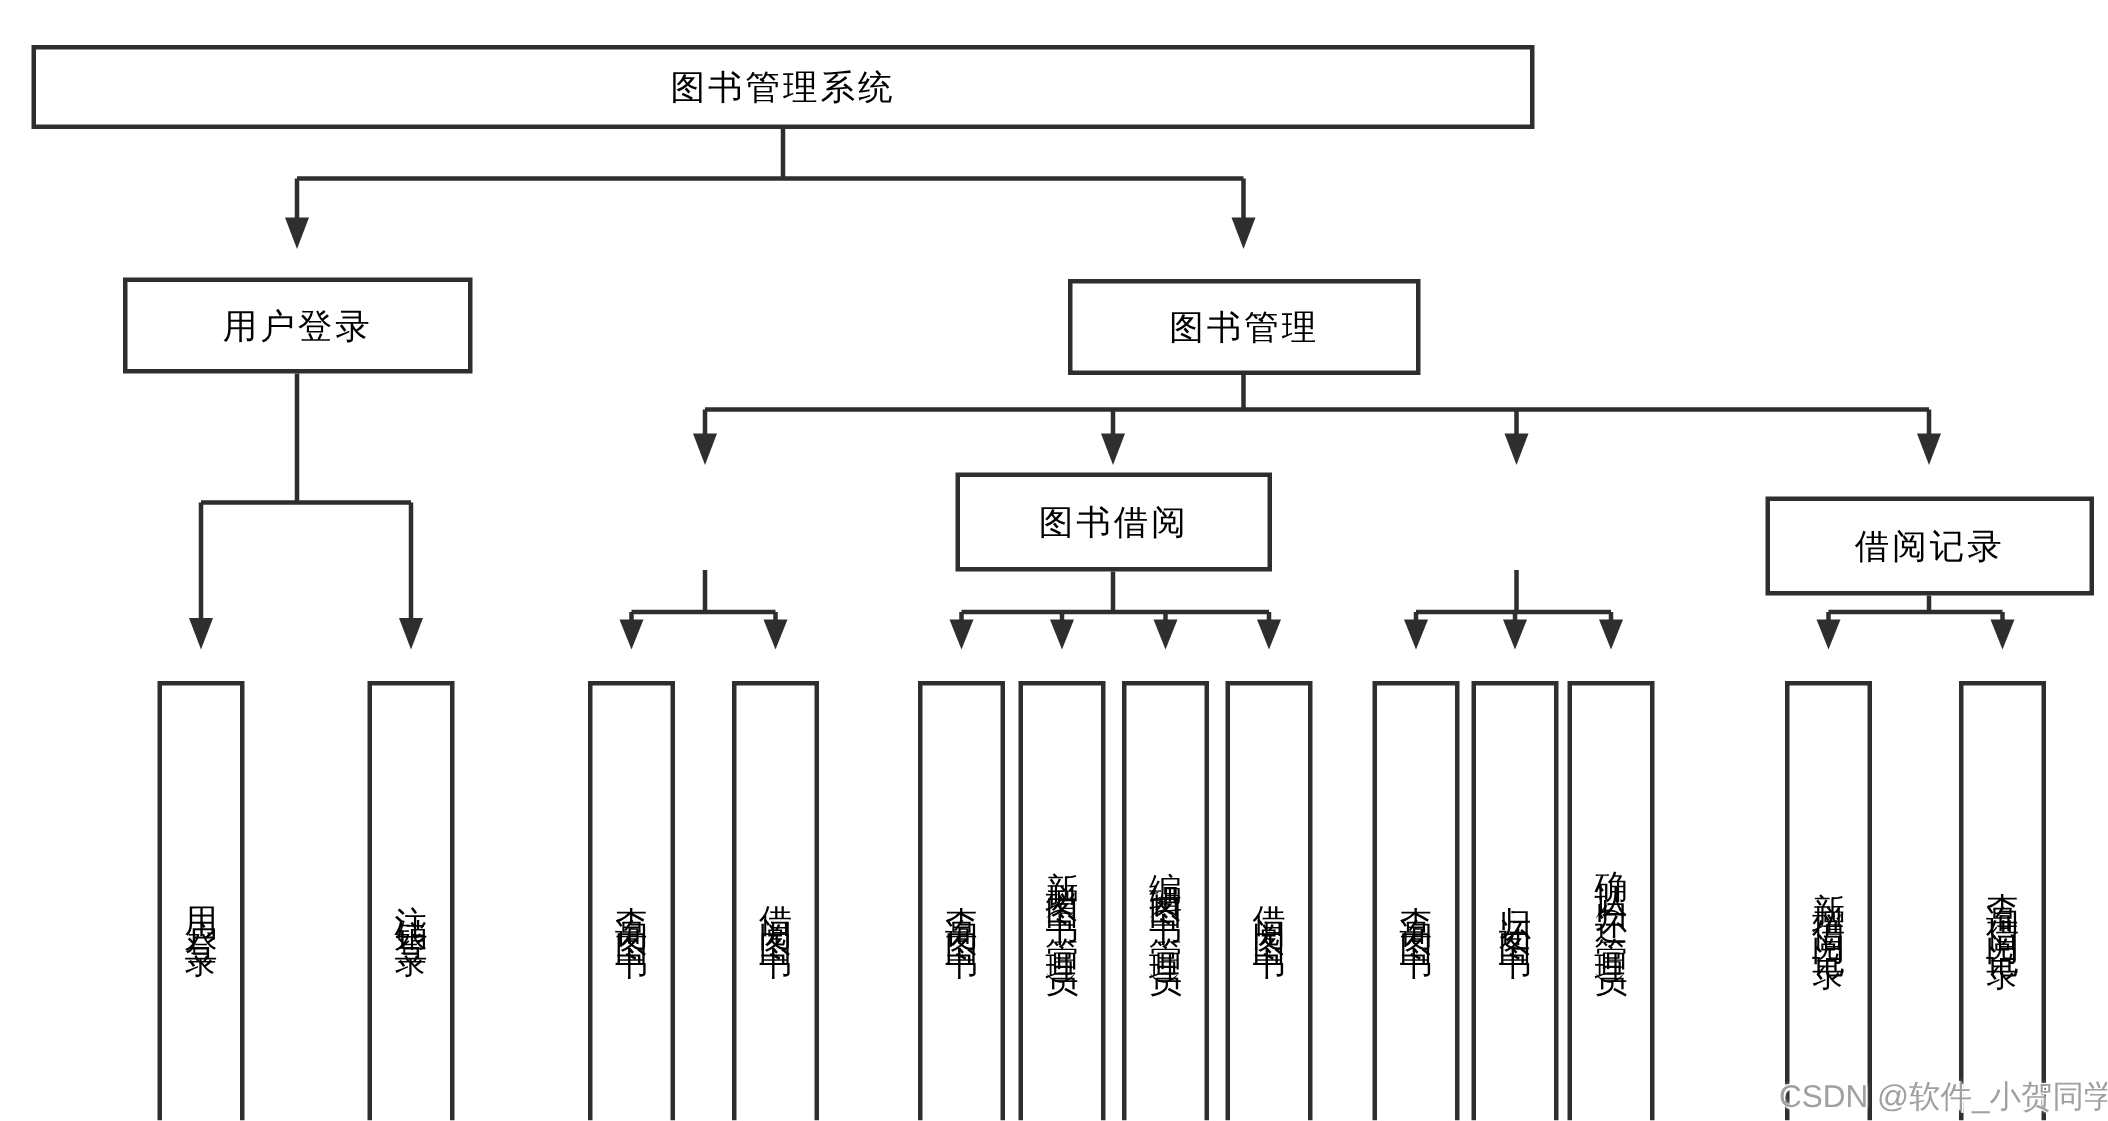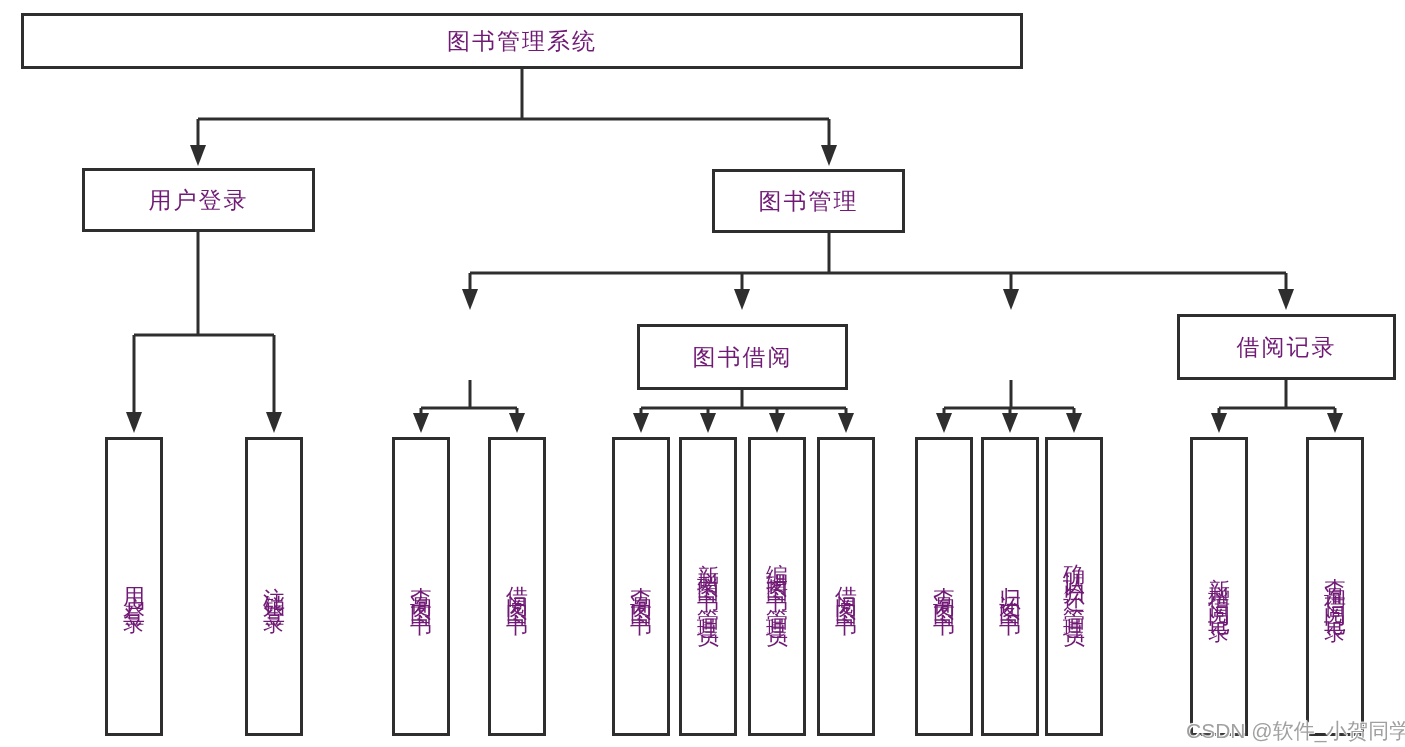--- a/index.html
+++ b/index.html
@@ -22,22 +22,23 @@
     pointer-events: none;
   }
   .box {
     position: absolute;
     box-sizing: border-box;
     background: #ffffff;
     border: 3px solid #2e2e2e;
     display: flex;
     align-items: center;
     justify-content: center;
-    color: #701a75;
+    color: #000000;
     z-index: 2;
+    margin-top: 17px;
   }
   .hbox span {
     font-size: 23px;
     letter-spacing: 2px;
     white-space: nowrap;
   }
   .vbox span {
     writing-mode: vertical-rl;
     text-orientation: mixed;
     font-size: 22px;
@@ -127,25 +128,25 @@
     </g>
   </svg>
 
   <div class="box hbox" style="left:21px;top:13px;width:1002px;height:56px">
     <span>图书管理系统</span>
   </div>
 
   <div class="box hbox" style="left:82px;top:168px;width:233px;height:64px">
     <span>用户登录</span>
   </div>
-  <div class="box hbox" style="left:712px;top:169px;width:193px;height:64px">
+  <div class="box hbox" style="left:712px;top:169px;width:235px;height:64px">
     <span>图书管理</span>
   </div>
 
-  <div class="box hbox" style="left:637px;top:324px;width:211px;height:66px">
+  <div class="box hbox" style="left:637px;top:298px;width:211px;height:66px">
     <span>图书借阅</span>
   </div>
   <div class="box hbox" style="left:1177px;top:314px;width:219px;height:66px">
     <span>借阅记录</span>
   </div>
 
   <div class="box vbox" style="left:105px;top:437px;width:58px;height:299px">
     <span>用户登录</span>
   </div>
   <div class="box vbox" style="left:245px;top:437px;width:58px;height:299px">

